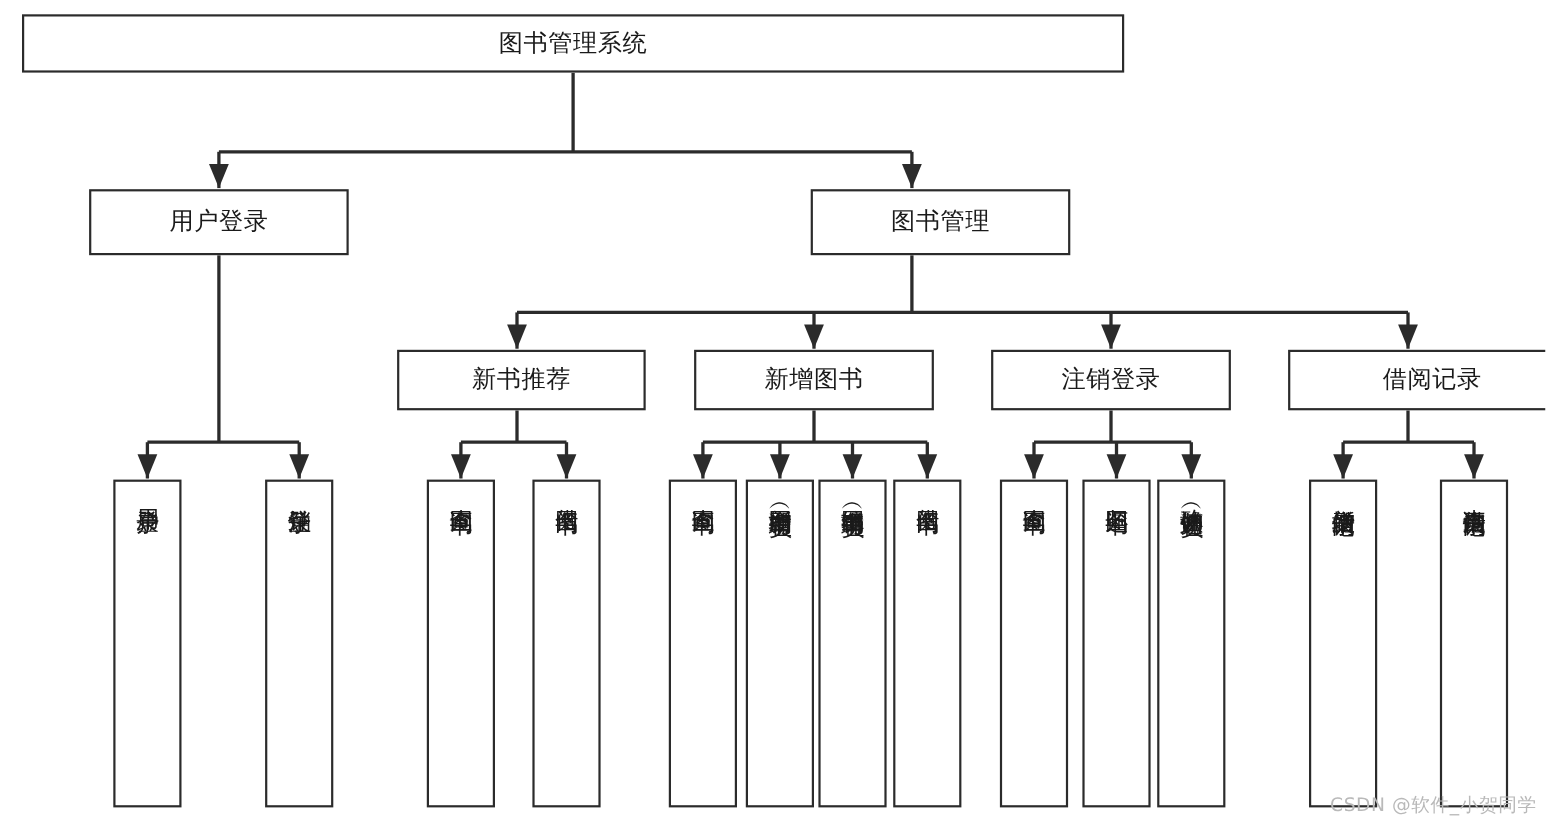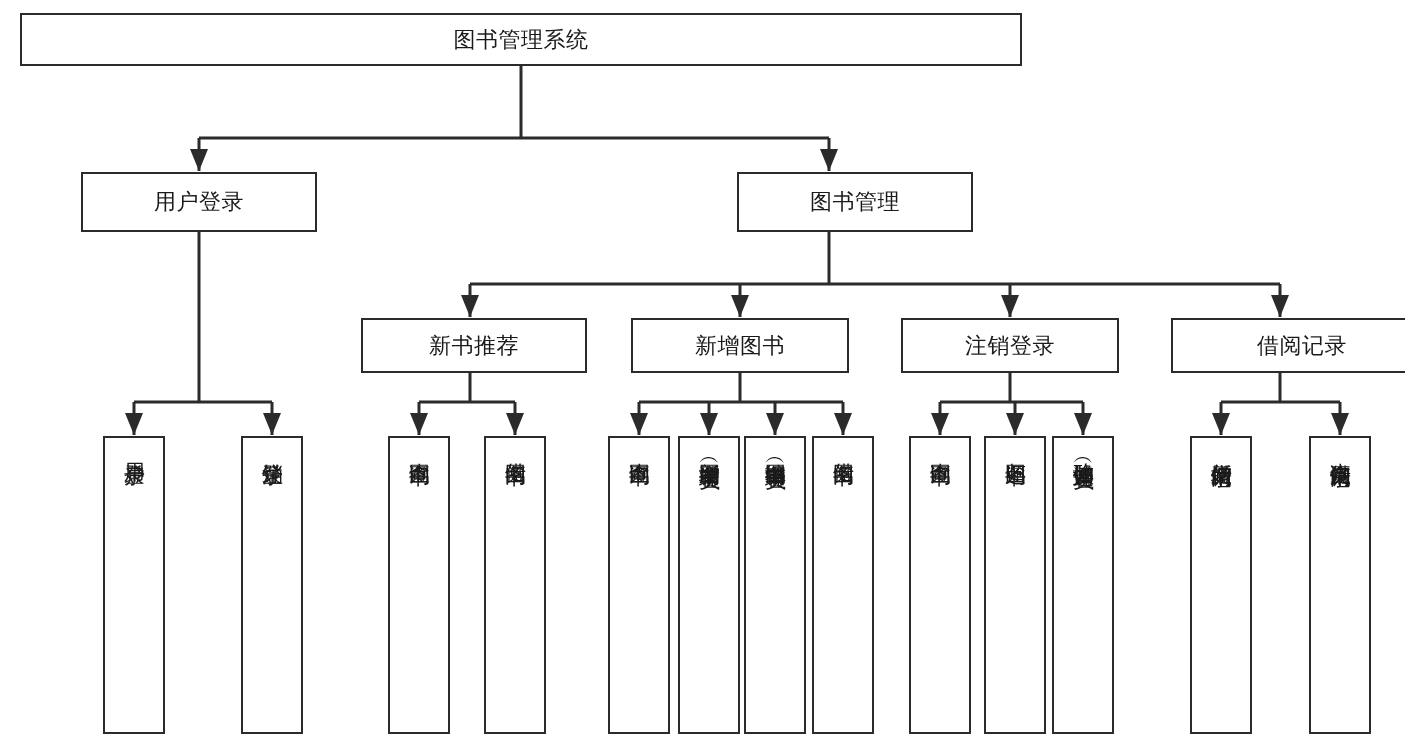--- a/index.html
+++ b/index.html
@@ -180,13 +180,14 @@
       <div class="node vert" style="left: 1052px; top: 436px; width: 62px; height: 298px;">
         <span class="label">确认归还（管理员）</span>
       </div>
       <div class="node vert" style="left: 1190px; top: 436px; width: 62px; height: 298px;">
         <span class="label">新增借阅记录</span>
       </div>
       <div class="node vert" style="left: 1309px; top: 436px; width: 62px; height: 298px;">
         <span class="label">查询借阅记录</span>
       </div>
     </div>
+  <div id="watermark">CSDN @软件_小贺同学</div>
 </div>
 
 </body></html>

